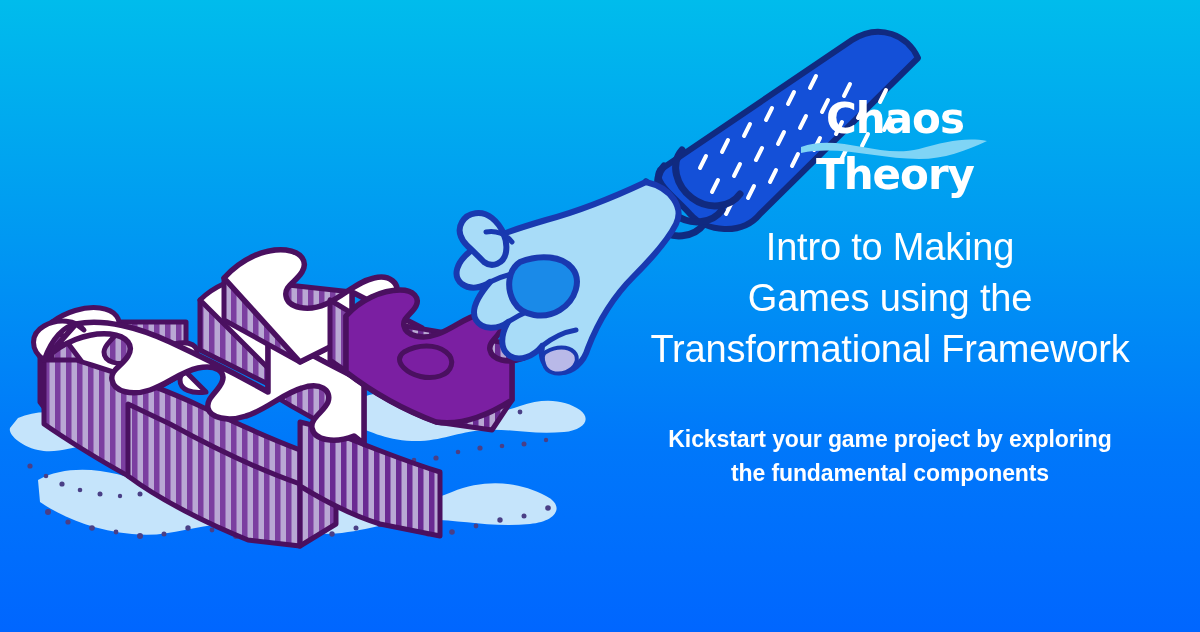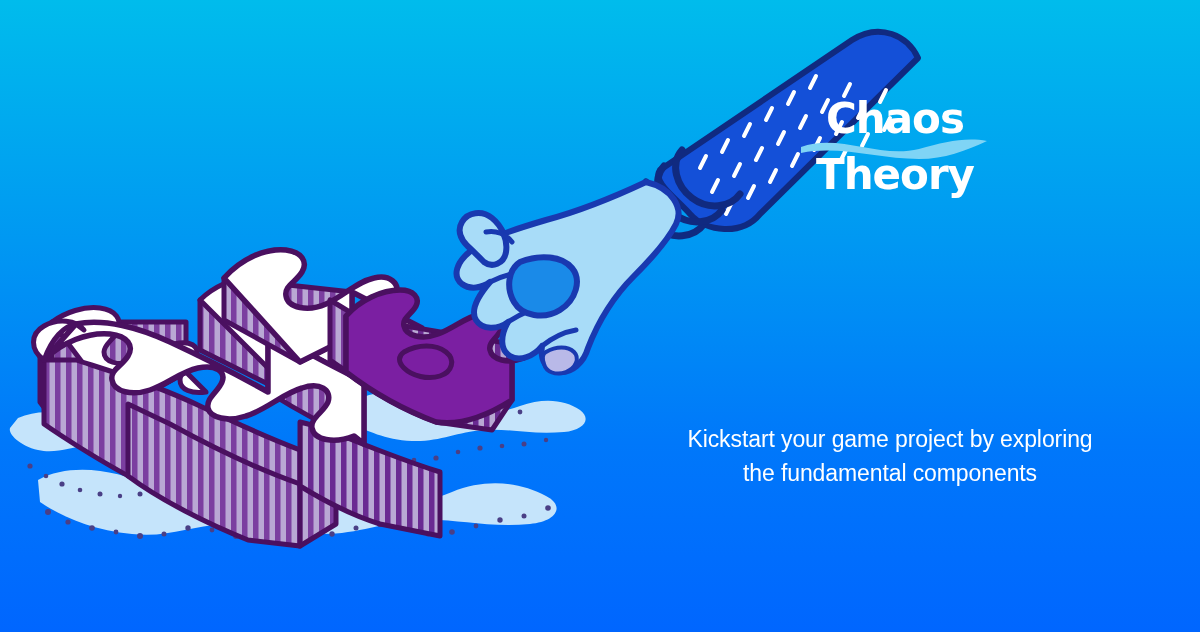--- a/index.html
+++ b/index.html
@@ -52,21 +52,21 @@
   }
   #subtitle {
     position: absolute;
     left: 35px;
     top: 422px;
     width: 550px;
     text-align: center;
     color: #ffffff;
     font-size: 23px;
     line-height: 34px;
-    font-weight: 400;
+    font-weight: 700;
     letter-spacing: -0.1px;
     white-space: pre-line;
   }
 </style>
 </head>
 <body>
 
 <div id="banner">
 
   <svg id="art" viewBox="0 0 1200 632" xmlns="http://www.w3.org/2000/svg">
@@ -298,18 +298,21 @@
 
     <div id="logo-wrap">
       <svg viewBox="0 0 200 120" width="200" height="120">
         <text x="100" y="44" text-anchor="middle" fill="#ffffff" font-family="'DejaVu Sans', sans-serif" font-size="42" font-weight="bold" letter-spacing="-1">Chaos</text>
         <path d="M6 58 C44 44 84 70 124 60 C150 53 170 48 192 52
                  C170 62 150 70 124 70 C84 70 44 56 6 64 Z" fill="#7fd4f5"></path>
         <text x="100" y="100" text-anchor="middle" fill="#ffffff" font-family="'DejaVu Sans', sans-serif" font-size="42" font-weight="bold" letter-spacing="-1">Theory</text>
       </svg>
     </div>
 
+    <div id="title">Intro to Making
+Games using the
+Transformational Framework</div>
 
     <div id="subtitle">Kickstart your game project by exploring
 the fundamental components</div>
 
   </div>
 </div>
 
 </body></html>

